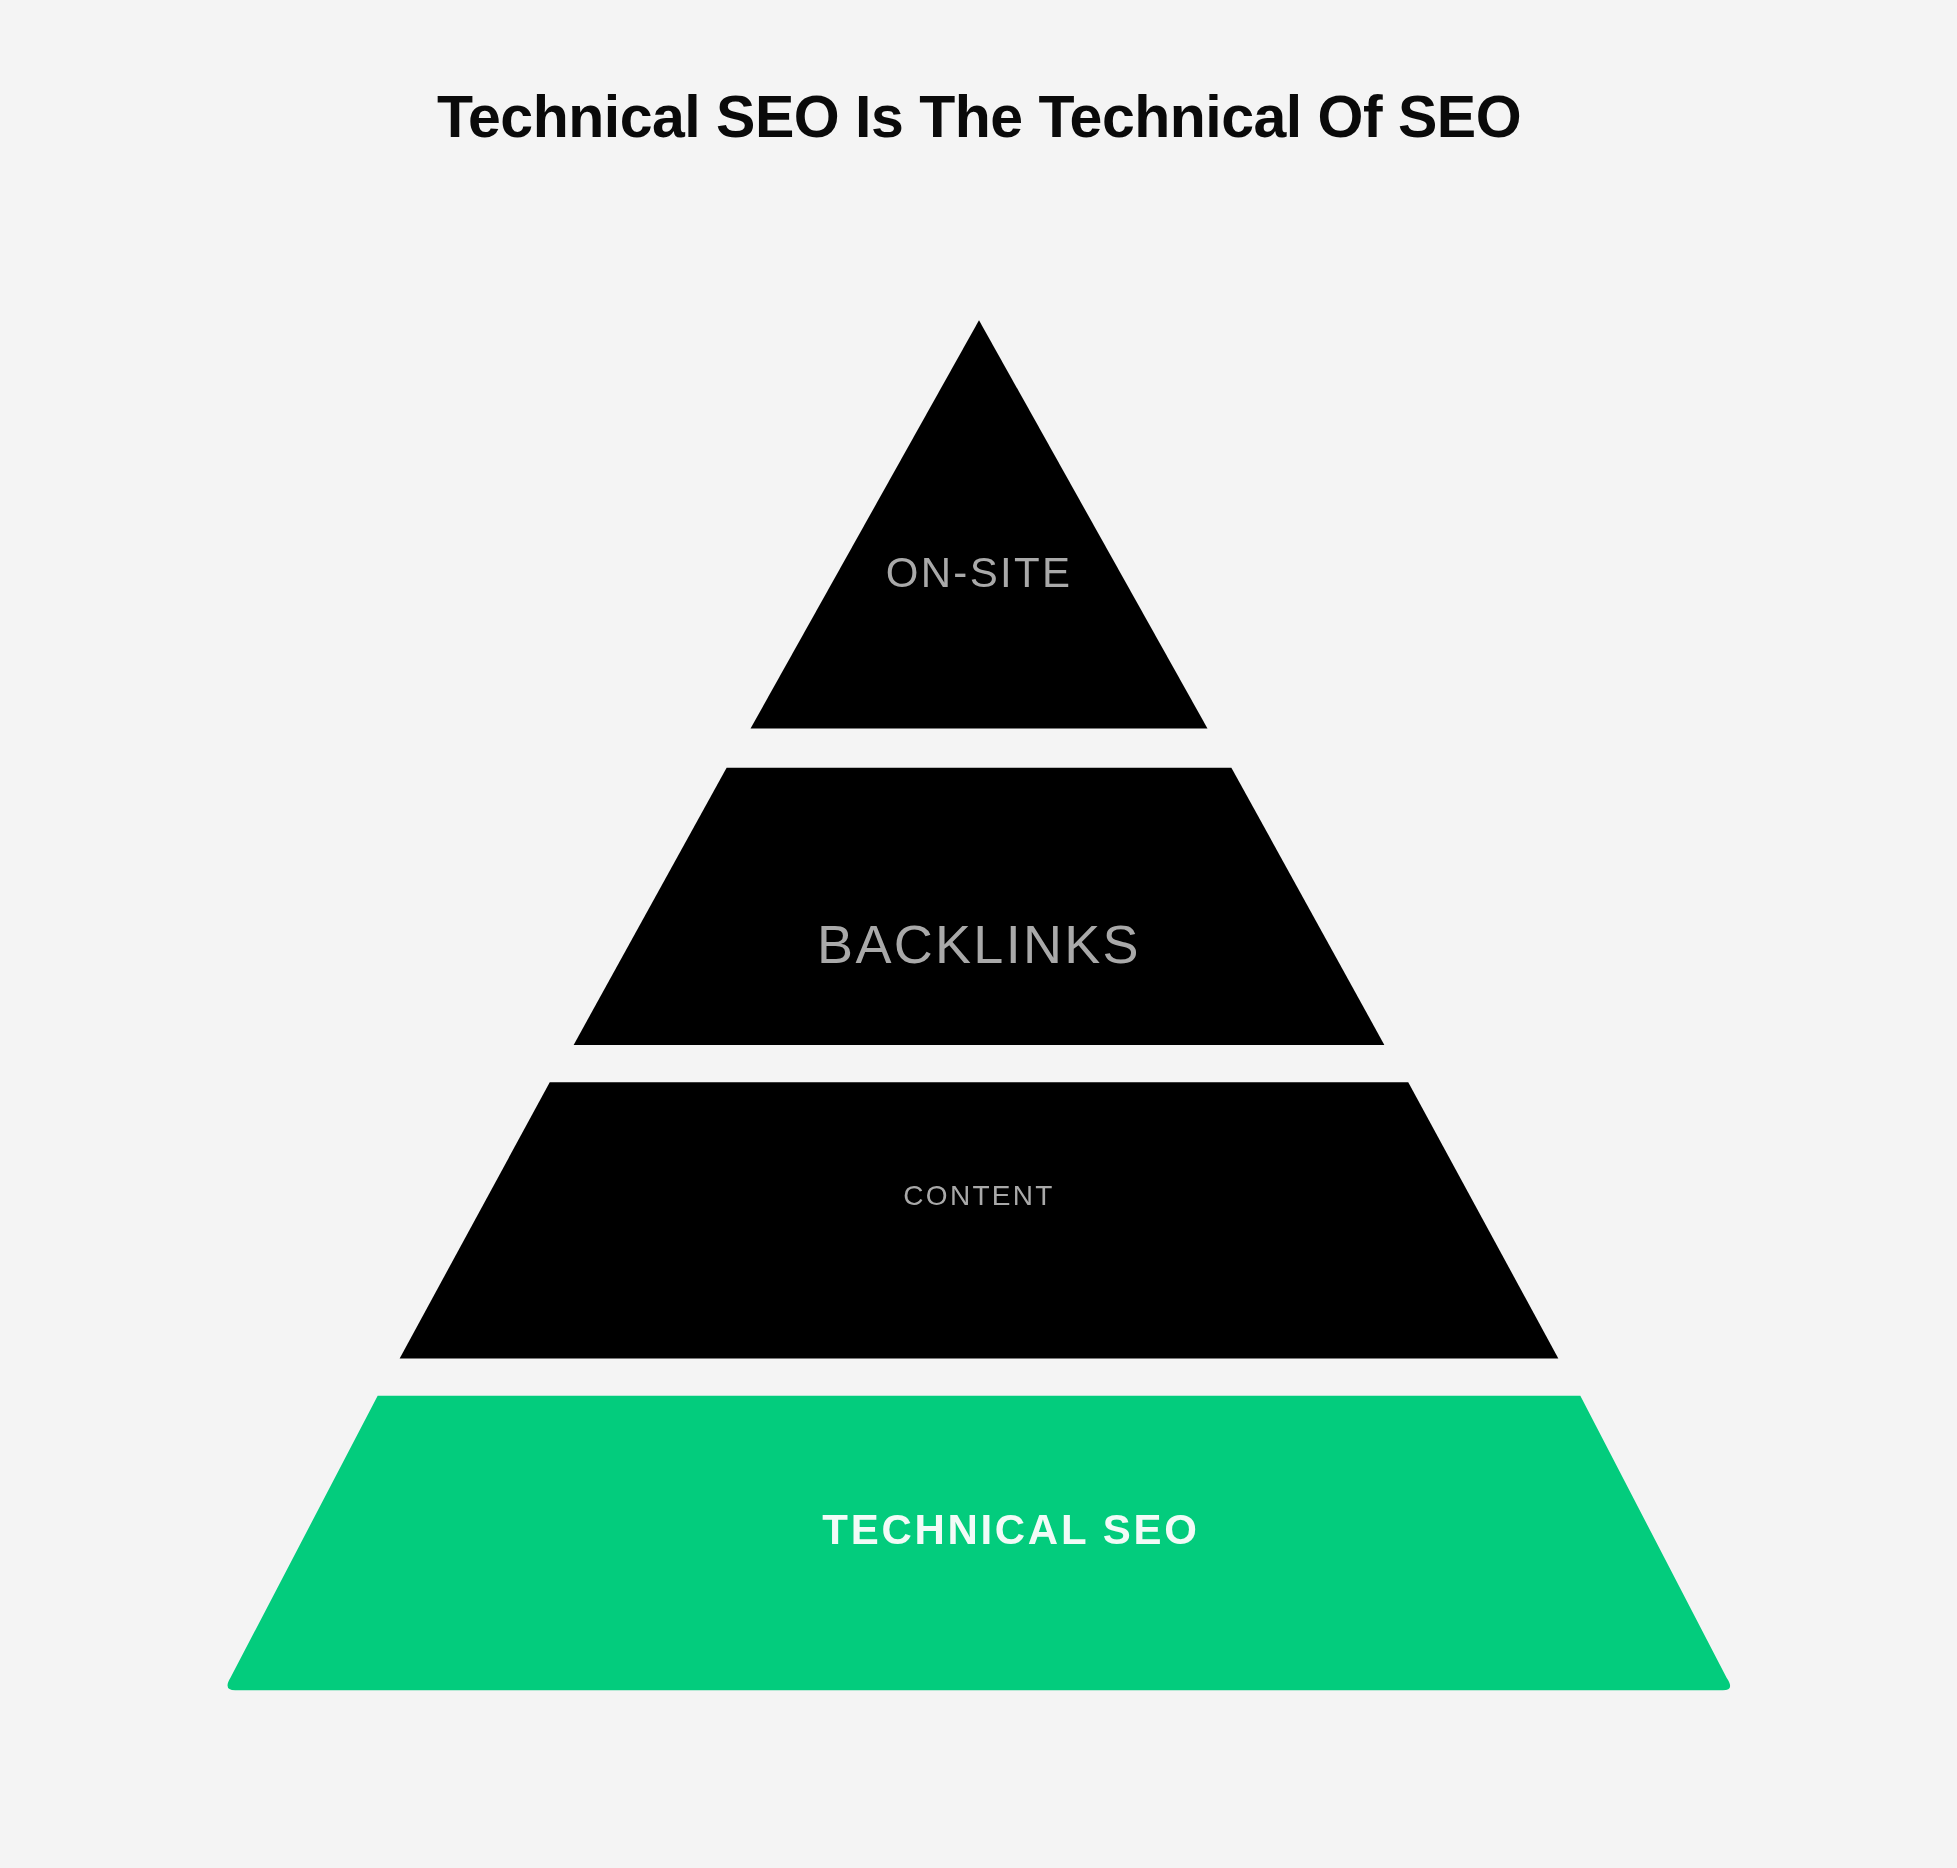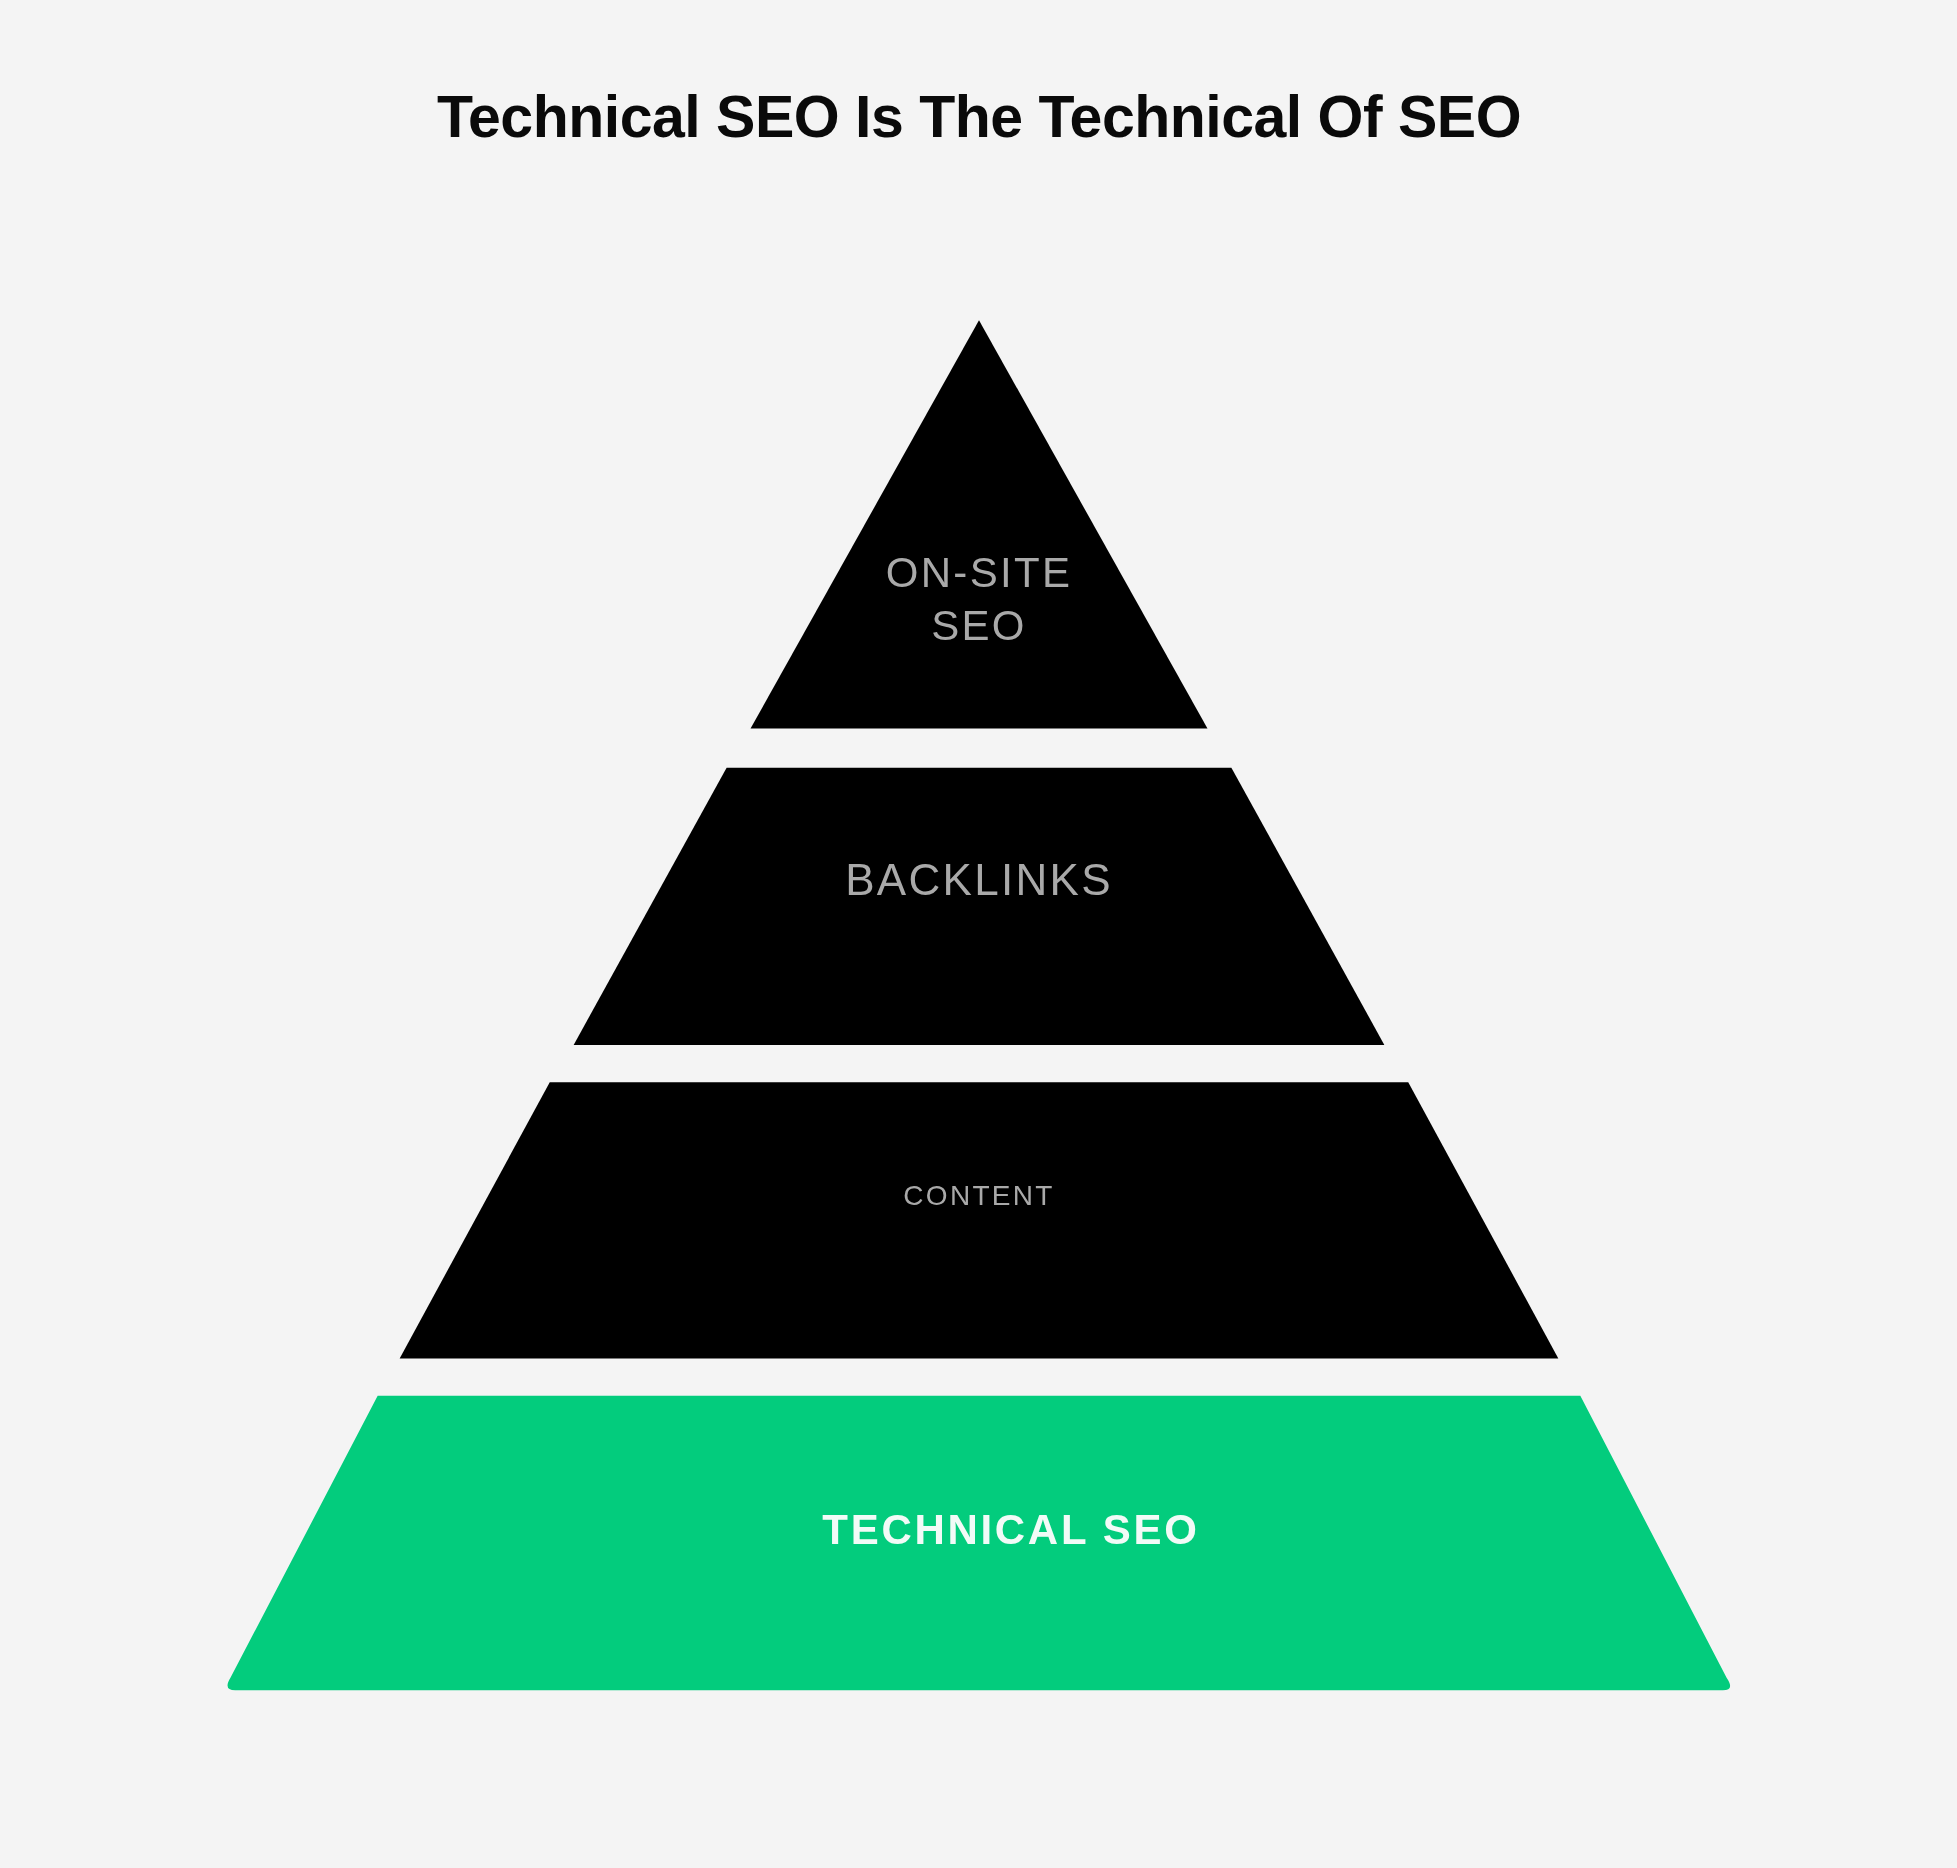--- a/index.html
+++ b/index.html
@@ -55,21 +55,21 @@
     text-align: center;
     font-family: "Liberation Sans", sans-serif;
     font-weight: 400;
     letter-spacing: 2.3px;
     pointer-events: none;
     line-height: 1.25;
   }
   .tier-label.dark-tier { color: #a9a9a9; }
   .tier-label.accent-tier { color: #f2fbf7; font-weight: 600; letter-spacing: 2.7px; margin-left: 32px; }
   .tier-1 { top: 547px; font-size: 42px; }
-  .tier-2 { top: 852px; font-size: 44px; }
+  .tier-2 { top: 911px; font-size: 54px; }
   .tier-3 { top: 1178px; font-size: 28px; }
   .tier-4 { top: 1504px; font-size: 42px; }
 </style>
 </head>
 <body style="background: rgb(244, 244, 244);">
 
 <div id="infographic">
 
   <div class="title" style="color: rgb(10, 10, 10);">Technical SEO Is The Technical Of SEO</div>
 
@@ -77,21 +77,20 @@
 
     <svg class="pyramid" viewBox="0 0 2048 1955">
       <path id="lvl-1-shape" d="M 1024 335 L 1263 762 L 785 762 Z" fill="#000000"></path>
       <path id="lvl-2-shape" d="M 760 803 L 1288 803 L 1448 1093 L 600 1093 Z" fill="#000000"></path>
       <path id="lvl-3-shape" d="M 575 1132 L 1473 1132 L 1630 1421 L 418 1421 Z" fill="#000000"></path>
       <path id="lvl-4-shape" d="M 395 1460 L 1653 1460 L 1806 1755 Q 1815 1768 1802 1768 L 246 1768 Q 233 1768 241 1755 Z" fill="#03cc7d"></path>
     </svg>
 
     <div class="tier-label dark-tier tier-1" style="color: rgb(169, 169, 169);">
       <div>ON-SITE</div>
-      <div>SEO</div>
     </div>
 
     <div class="tier-label dark-tier tier-2" style="color: rgb(169, 169, 169);">
       <div>BACKLINKS</div>
     </div>
 
     <div class="tier-label dark-tier tier-3" style="color: rgb(169, 169, 169);">
       <div>CONTENT</div>
     </div>
 

